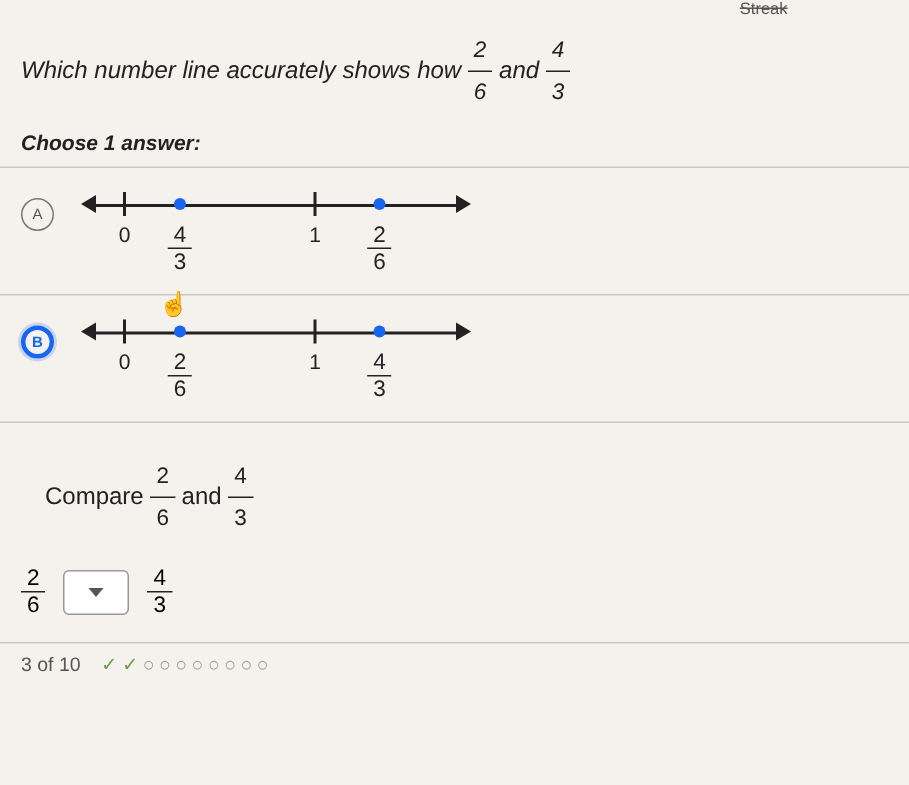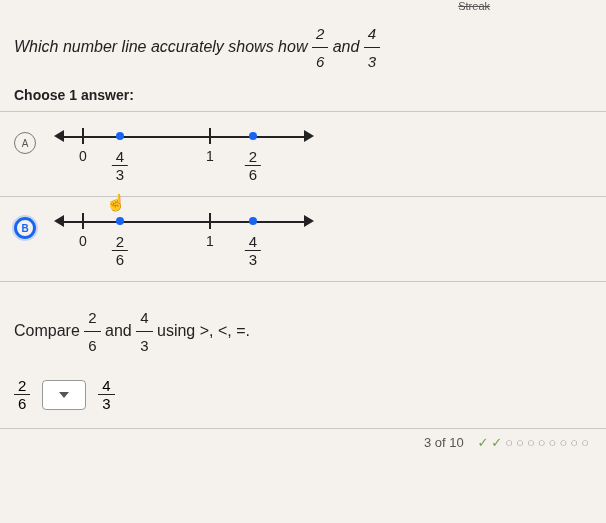--- a/index.html
+++ b/index.html
@@ -2,40 +2,40 @@
 <html><head>
 <meta charset="utf-8">
 <style>
 * { box-sizing: border-box; margin: 0; padding: 0; }
 body { font-family: -apple-system, Arial, sans-serif; background: #f5f2ed; padding: 0; width: 606px; }
 .container { background: #f5f2ed; padding: 8px 14px; }
 .question { font-size: 16px; line-height: 1.8; color: #222; margin-bottom: 12px; font-style: italic; }
 .frac { display: inline-block; vertical-align: middle; text-align: center; font-size: 15px; }
 .frac .num { display: block; border-bottom: 1.5px solid #222; padding: 0 4px; }
 .frac .den { display: block; padding: 0 4px; }
-.choose { font-size: 14px; font-weight: bold; color: #222; margin-bottom: 8px; }
+.choose { font-size: 14px; font-weight: bold; color: #222; margin-bottom: 8px; font-style: italic; }
 .hr { border: none; border-top: 1px solid #c8c8c8; margin: 0 -14px; }
 .answer-row { display: flex; align-items: flex-start; padding: 14px 0; }
 .radio { width: 22px; height: 22px; border: 1.5px solid #777; border-radius: 50%; display: flex; align-items: center; justify-content: center; font-size: 10px; color: #555; margin-right: 18px; margin-top: 6px; flex-shrink: 0; }
 .radio.selected { border: 3px solid #1865f2; color: #1865f2; font-weight: bold; box-shadow: 0 0 0 2px rgba(24,101,242,0.2); }
 .nl-wrap { position: relative; width: 260px; height: 56px; }
 .nl-line { position: absolute; top: 10px; left: 6px; right: 6px; height: 2px; background: #222; }
 .nl-arrow-l { position: absolute; top: 4px; left: 0; width: 0; height: 0; border-top: 6px solid transparent; border-bottom: 6px solid transparent; border-right: 10px solid #222; }
 .nl-arrow-r { position: absolute; top: 4px; right: 0; width: 0; height: 0; border-top: 6px solid transparent; border-bottom: 6px solid transparent; border-left: 10px solid #222; }
 .nl-tick { position: absolute; top: 2px; width: 2px; height: 16px; background: #222; }
 .nl-dot { position: absolute; top: 6px; width: 8px; height: 8px; background: #1865f2; border-radius: 50%; }
 .nl-label { position: absolute; top: 22px; font-size: 14px; color: #222; text-align: center; transform: translateX(-50%); }
-.compare-q { font-size: 16px; line-height: 1.8; color: #222; margin: 22px 0 18px; }
+.compare-q { font-size: 16px; line-height: 1.8; color: #222; margin: 22px 16px 18px; }
 .compare-row { display: flex; align-items: center; gap: 12px; margin-bottom: 16px; }
 .dropdown { width: 44px; height: 30px; border: 1px solid #999; border-radius: 4px; background: #fff; display: flex; align-items: center; justify-content: center; }
 .chev { width: 0; height: 0; border-left: 5px solid transparent; border-right: 5px solid transparent; border-top: 6px solid #555; }
-.footer { font-size: 13px; color: #555; text-align: right; padding-top: 6px; }
+.footer { font-size: 13px; color: #555; text-align: left; padding-top: 6px; }
 .prog { display: inline-block; margin-left: 10px; letter-spacing: 3px; color: #999; }
 .ck { color: #6b9e4a; }
-.streak-bar { font-size: 11px; color: #555; text-align: right; padding-right: 116px; text-decoration: line-through;}
+.streak-bar { font-size: 11px; color: #555; text-align: right; padding-right: 81px; text-decoration: line-through;}
 .cursor { position: absolute; top: -18px; left: 52px; font-size: 16px; color: #222;}
 </style>
 </head>
 <body>
 
 <div class="streak-bar">Streak</div>
 
 <div class="container">
 
   <div class="question">
@@ -103,21 +103,20 @@
     <span>Compare </span>
     <span class="frac">
       <span class="num">2</span>
       <span class="den">6</span>
     </span>
     <span> and </span>
     <span class="frac">
       <span class="num">4</span>
       <span class="den">3</span>
     </span>
-    <span> using &gt;, &lt;, =.</span>
   </div>
 
   <div class="compare-row">
     <span class="frac">
       <span class="num">2</span>
       <span class="den">6</span>
     </span>
     <div class="dropdown">
       <div class="chev"></div>
     </div>

